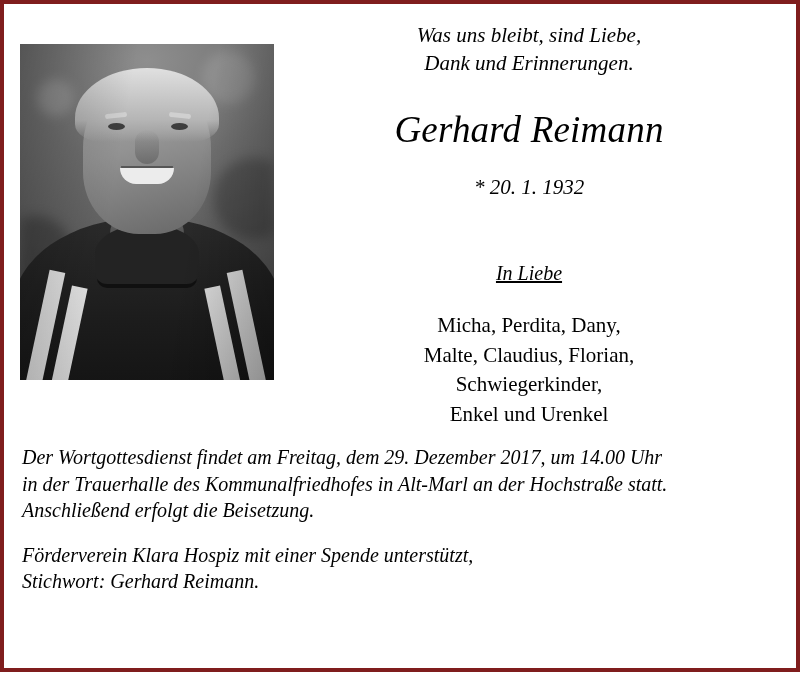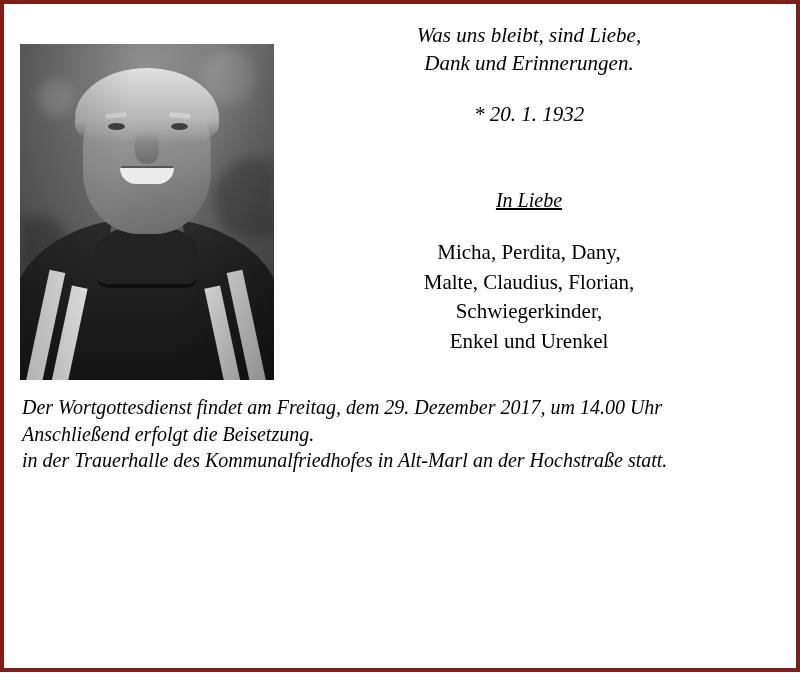--- a/index.html
+++ b/index.html
@@ -255,20 +255,21 @@
       </div>
     </div>
 
     <div class="text-col">
 
       <div class="motto">
         <div>Was uns bleibt, sind Liebe,</div>
         <div>Dank und Erinnerungen.</div>
       </div>
 
+      <div class="name">Gerhard Reimann</div>
 
       <div class="dates">
         <span>* 20. 1. 1932</span>
       </div>
 
       <div class="in-liebe">In Liebe</div>
 
       <div class="family">
         <div>Micha, Perdita, Dany,</div>
         <div>Malte, Claudius, Florian,</div>
@@ -276,21 +277,23 @@
         <div>Enkel und Urenkel</div>
       </div>
 
     </div>
   </div>
 
   <div class="bottom-area">
 
     <div class="para">
       <div>Der Wortgottesdienst findet am Freitag, dem 29. Dezember 2017, um 14.00 Uhr</div>
+      <div>in der Trauerhalle des Kommunalfriedhofes in Alt-Marl an der Hochstraße statt.</div>
       <div>Anschließend erfolgt die Beisetzung.</div>
-      <div>in der Trauerhalle des Kommunalfriedhofes in Alt-Marl an der Hochstraße statt.</div>
     </div>
 
     <div class="para gap-top">
+      <div>Förderverein Klara Hospiz mit einer Spende unterstützt,</div>
+      <div>Stichwort: Gerhard Reimann.</div>
     </div>
 
   </div>
 </div>
 
 </body></html>

